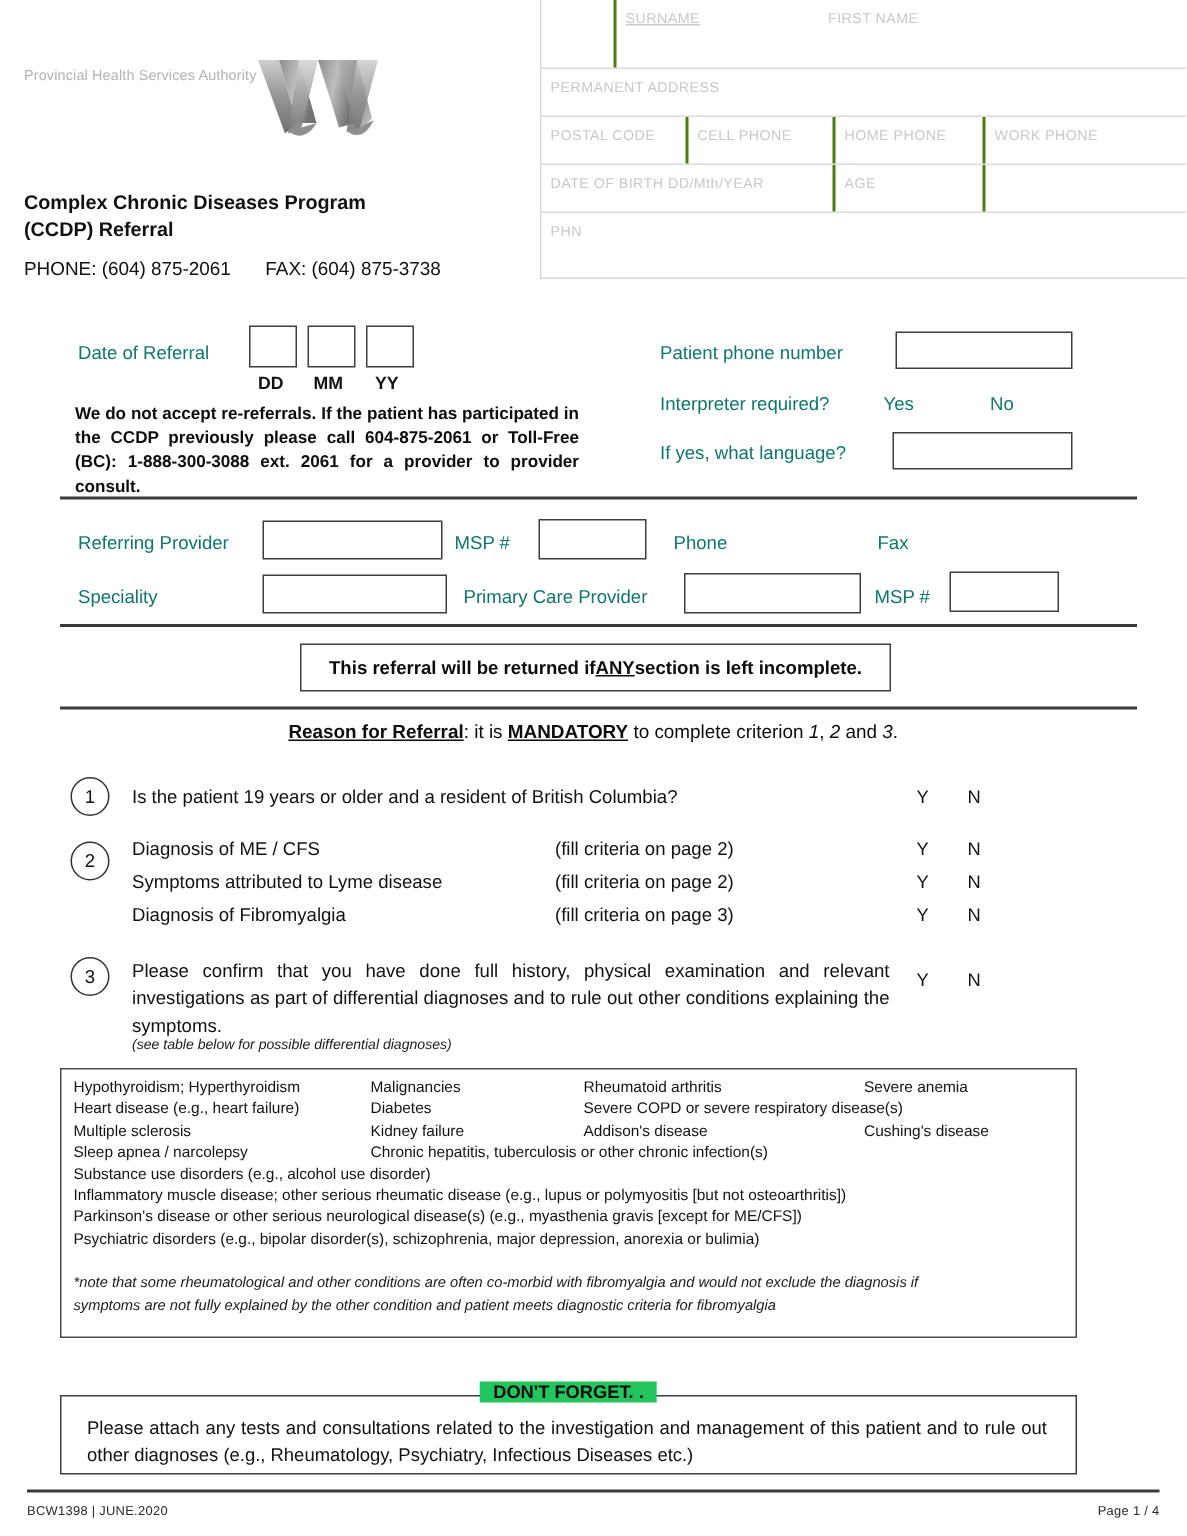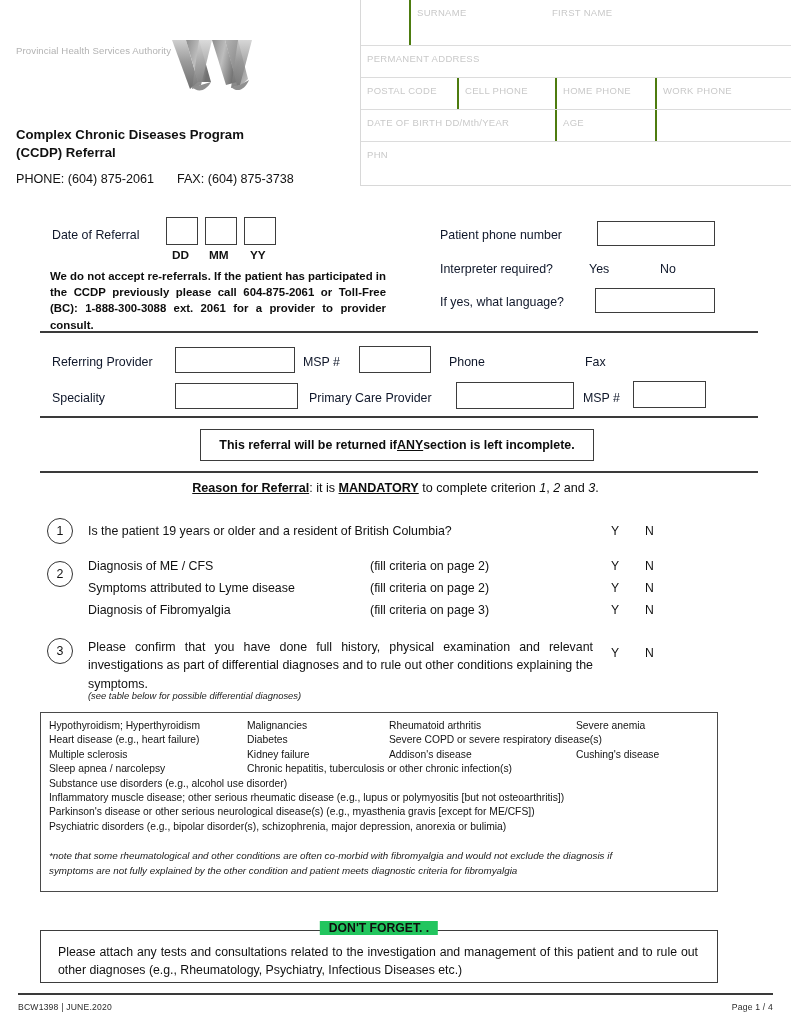--- a/index.html
+++ b/index.html
@@ -42,21 +42,21 @@
   }
   .pb-row:last-child { border-bottom: none; }
   .pb-cell {
     box-sizing: border-box;
     padding: 7px 0 0 6px;
     border-right: 2px solid #4d7c0f;
     overflow: hidden;
     white-space: nowrap;
   }
   .pb-cell.last { border-right: none; }
-  .pb-cell.noborder { border-right: none; }
+  .pb-cell.noborder { border-right: none; text-decoration: underline; }
 
   
   .logo-block {
     position: absolute;
     left: 16px;
     top: 40px;
     width: 330px;
   }
   .logo-text {
     font-size: 17.5px;
@@ -109,21 +109,21 @@
   
   .fieldbox {
     position: absolute;
     border: 1.4px solid #3d3d3d;
     box-sizing: border-box;
     background: #fff;
   }
   .lbl {
     position: absolute;
     font-size: 12.4px;
-    color: #0f172a;
+    color: #0f766e;
     white-space: nowrap;
   }
   .lbl-sm {
     position: absolute;
     font-size: 11.5px;
     font-weight: bold;
     color: #111;
     white-space: nowrap;
   }
 

